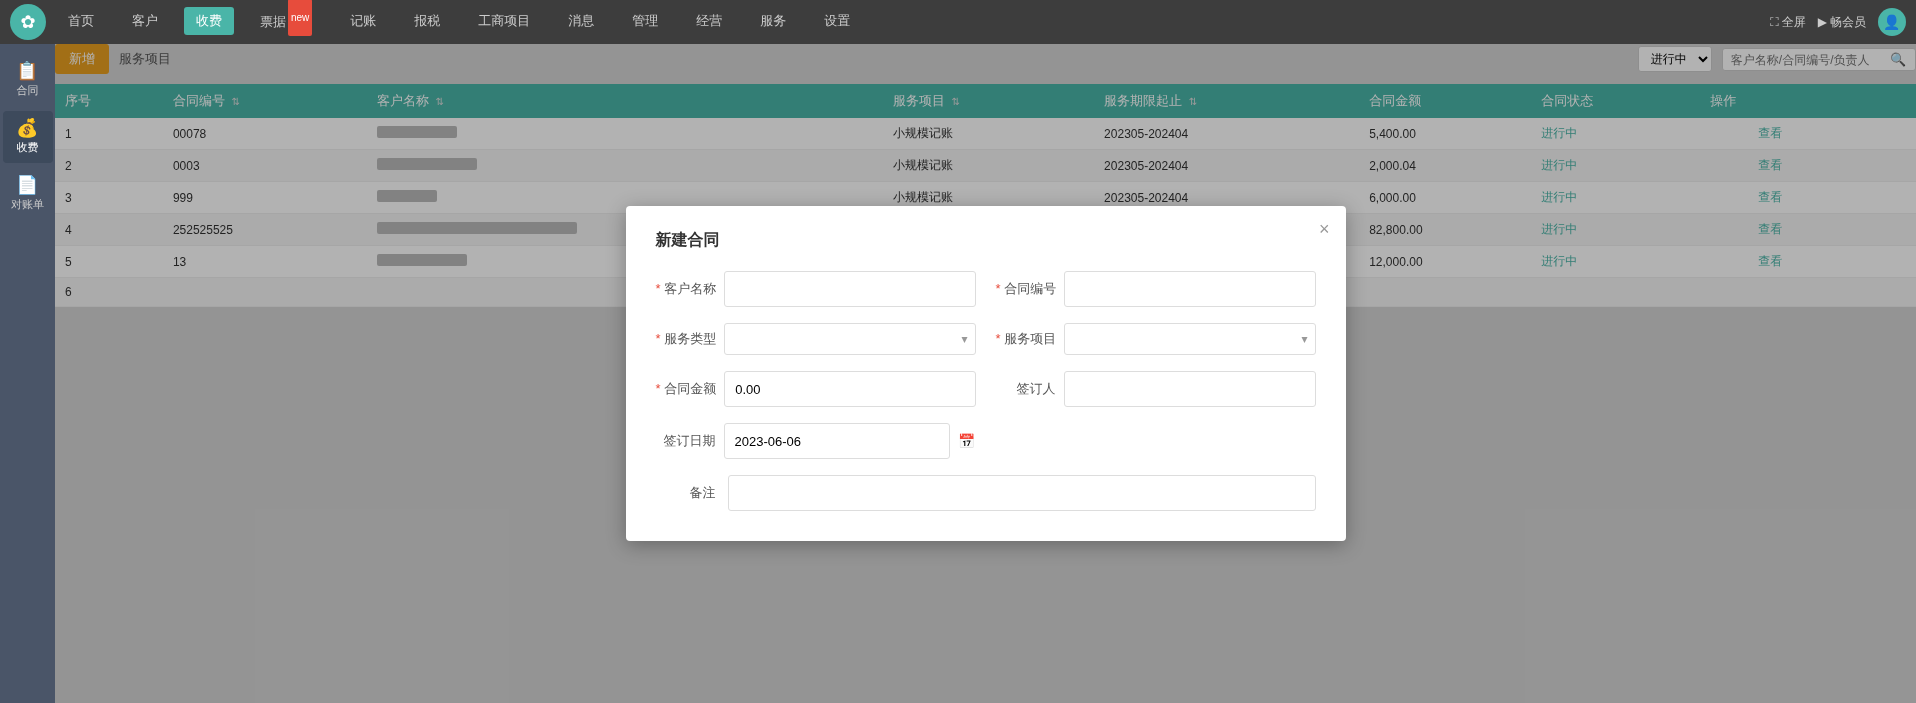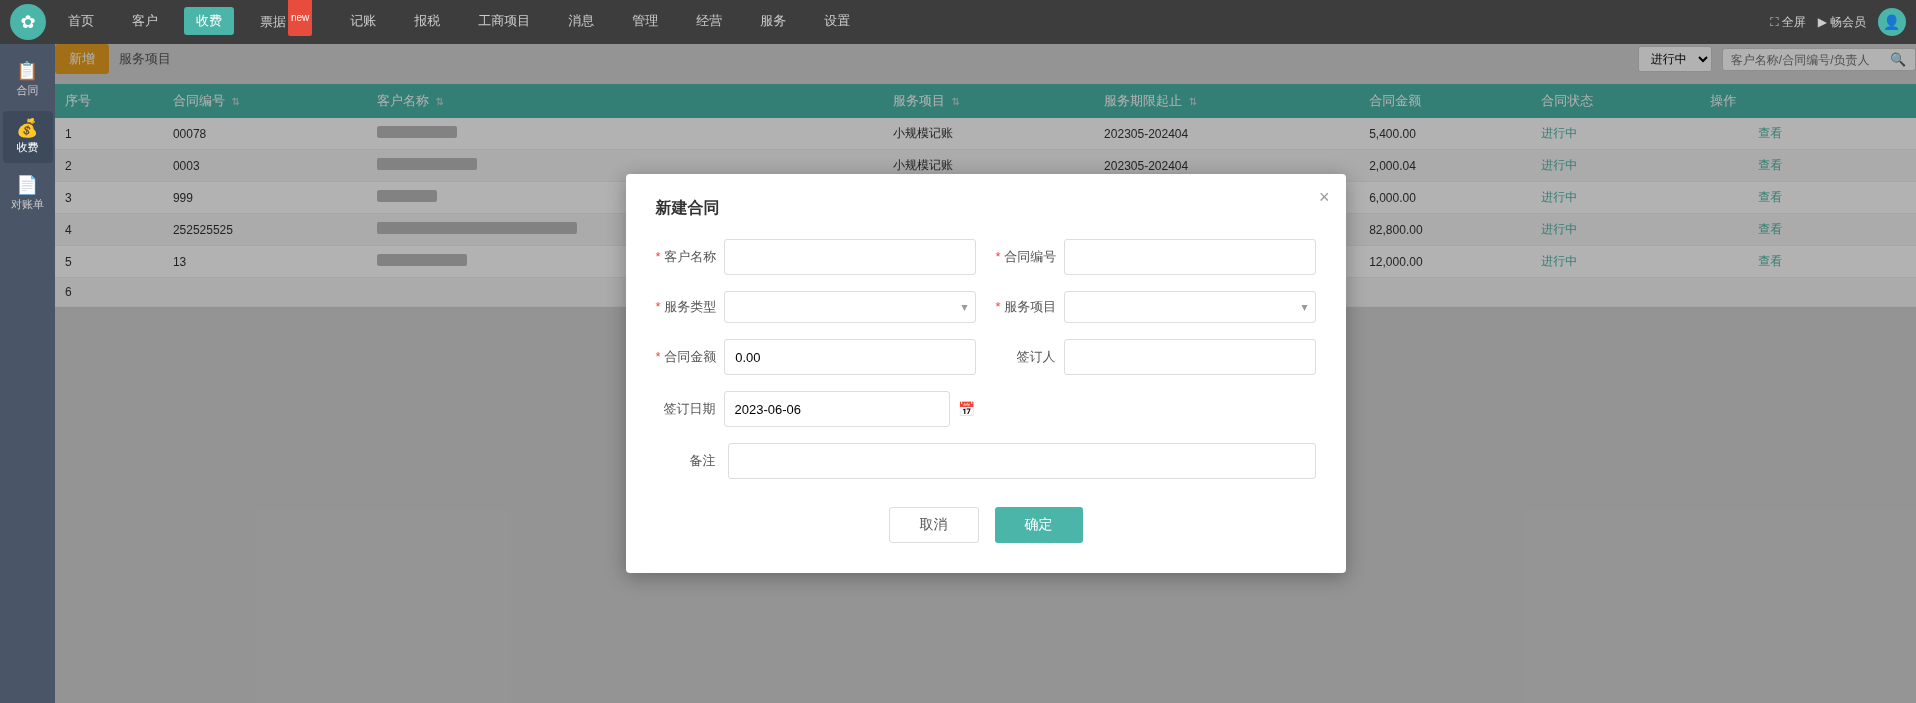--- a/index.html
+++ b/index.html
@@ -527,20 +527,16 @@
             <input type="text" class="form-input" style="flex: 1 1 0%;" value="2023-06-06">
             <span class="cal-icon">📅</span>
           </div>
 
           <div class="form-row-full">
             <label class="form-label">备注</label>
             <input type="text" class="form-input" style="flex: 1 1 0%;">
           </div>
         </div>
 
-        <div class="modal-footer">
-          <button class="btn-cancel">取消</button>
-          <button class="btn-confirm">确定</button>
-        </div>
       </div>
     </div>
   </main>
 </div>
 
 </body></html>

